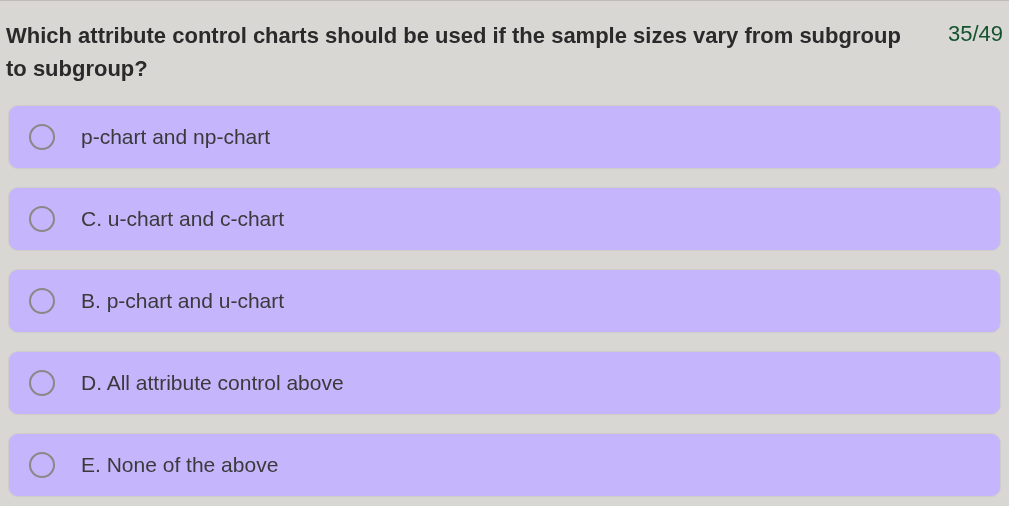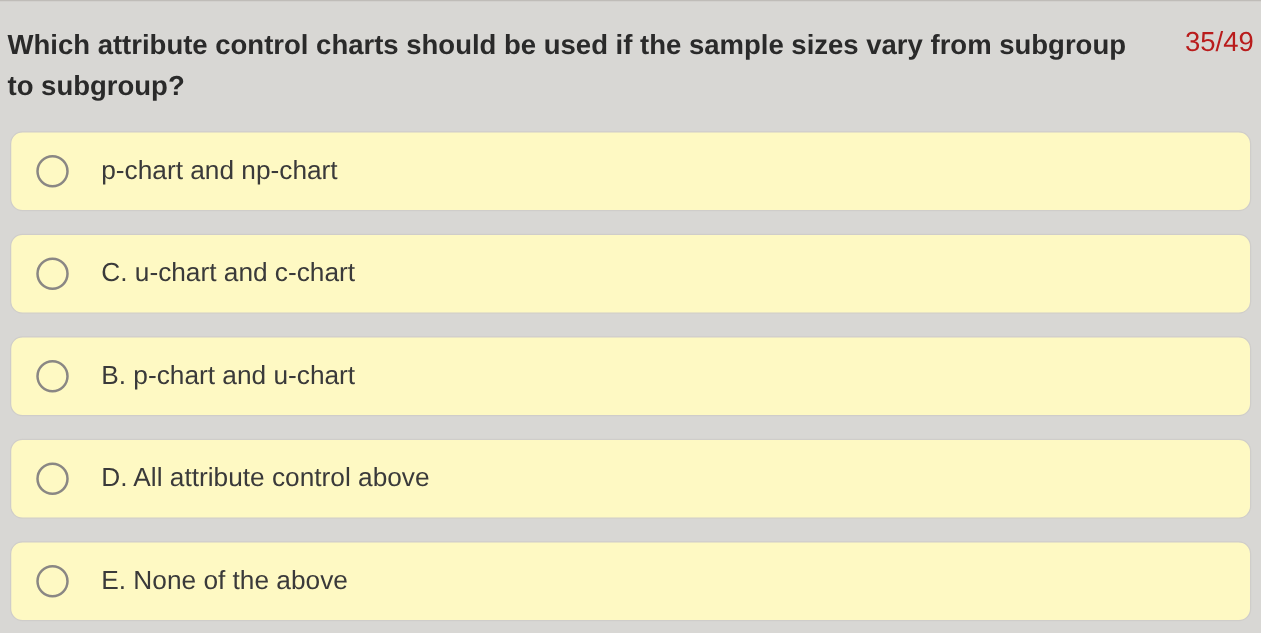--- a/index.html
+++ b/index.html
@@ -30,33 +30,33 @@
   }
   .question-text {
     font-size: 22px;
     font-weight: 700;
     line-height: 1.5;
     color: #2a2a2a;
     max-width: 900px;
   }
   .counter {
     font-size: 22px;
-    color: #b91c1c;
+    color: #14532d;
     white-space: nowrap;
     font-weight: 400;
     padding-left: 8px;
     padding-top: 2px;
   }
   .options {
     padding: 14px 0 0 0;
   }
   .option {
     display: flex;
     align-items: center;
-    background: #fef9c3;
+    background: #c4b5fd;
     border: 1px solid #cfcdca;
     border-radius: 10px;
     margin: 0 8px 18px 8px;
     padding: 18px 20px;
     cursor: pointer;
   }
   .option:last-child { margin-bottom: 0; }
   .radio {
     width: 26px;
     height: 26px;

